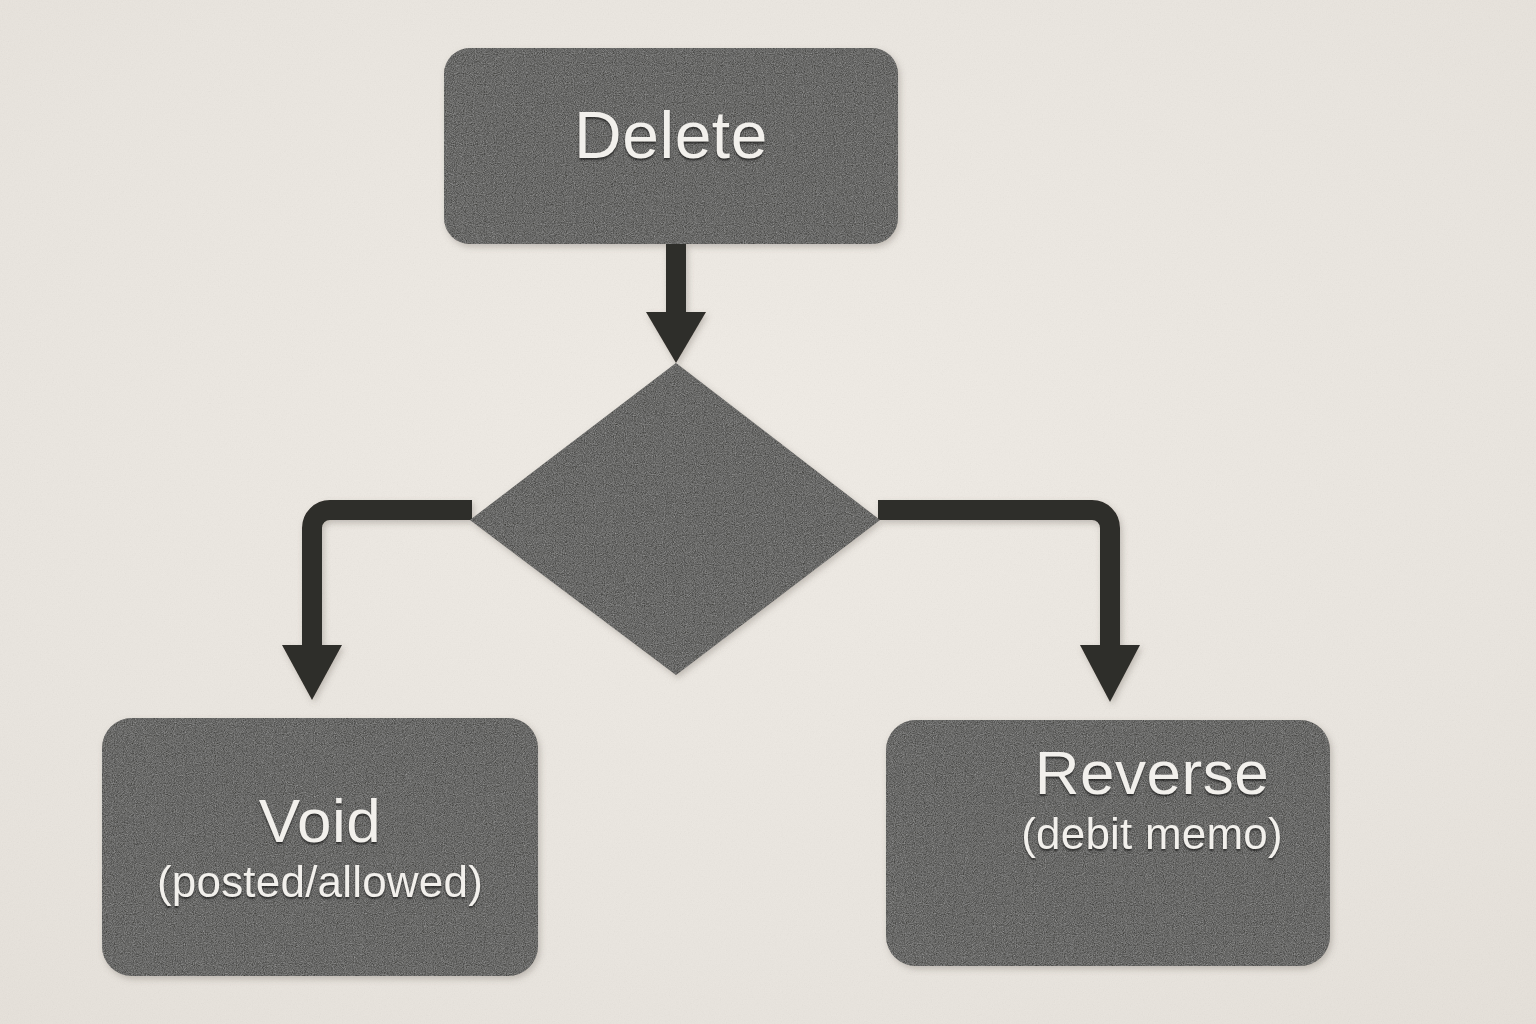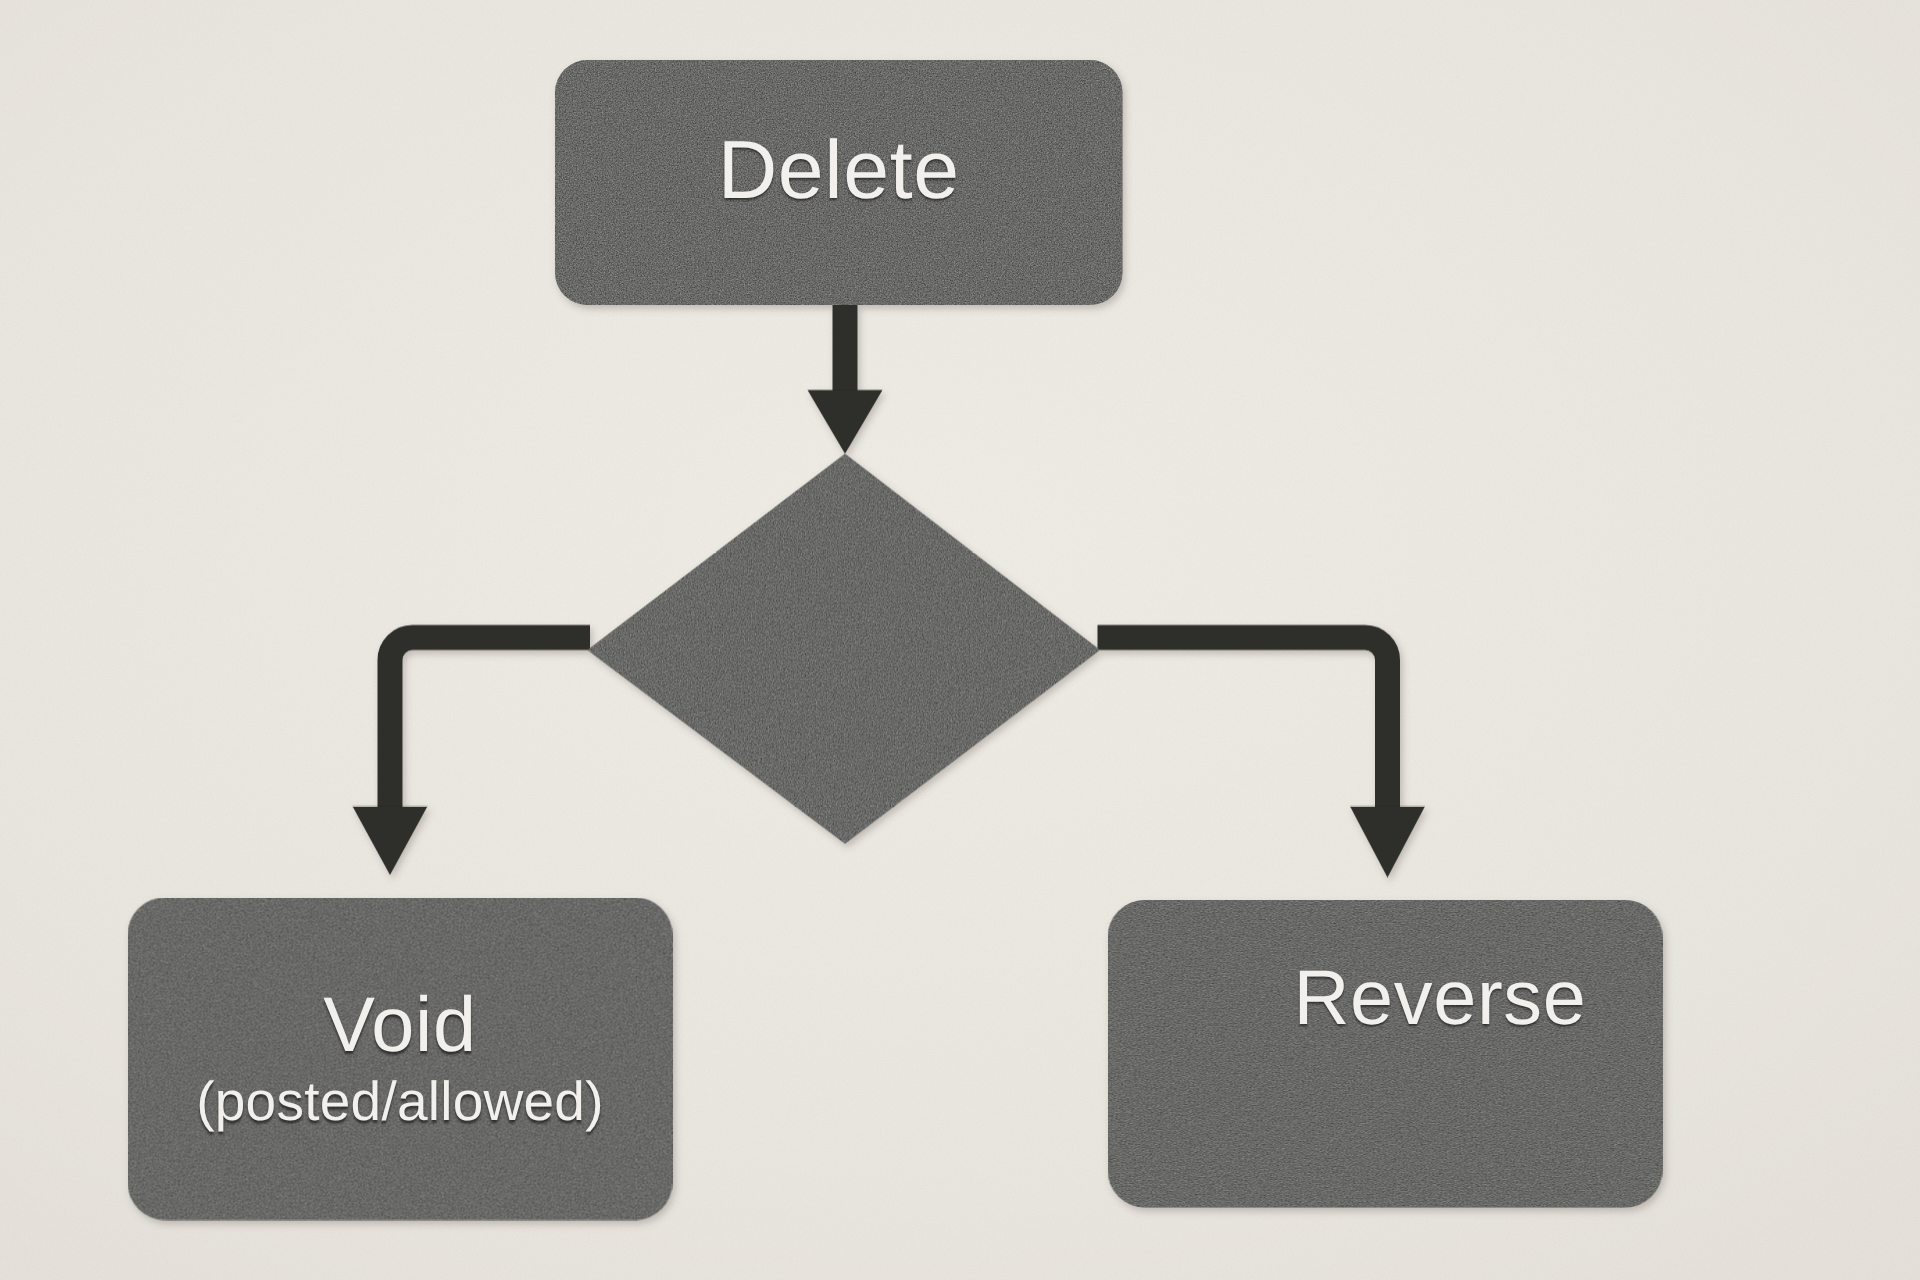--- a/index.html
+++ b/index.html
@@ -154,15 +154,16 @@
   </div>
 
 
   <div class="node-label" id="label-void">
     <span class="lbl-primary">Void</span>
     <span class="lbl-secondary">(posted/allowed)</span>
   </div>
 
   <div class="node-label" id="label-reverse">
     <span class="lbl-primary">Reverse</span>
+    <span class="lbl-secondary">(debit memo)</span>
   </div>
 
 </div>
 
 </body></html>

